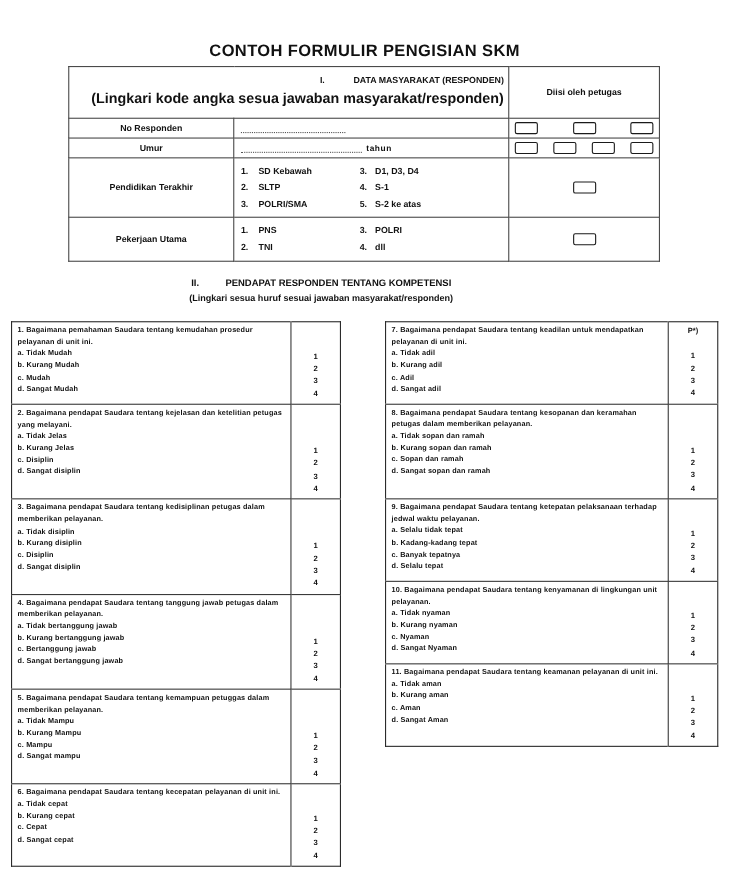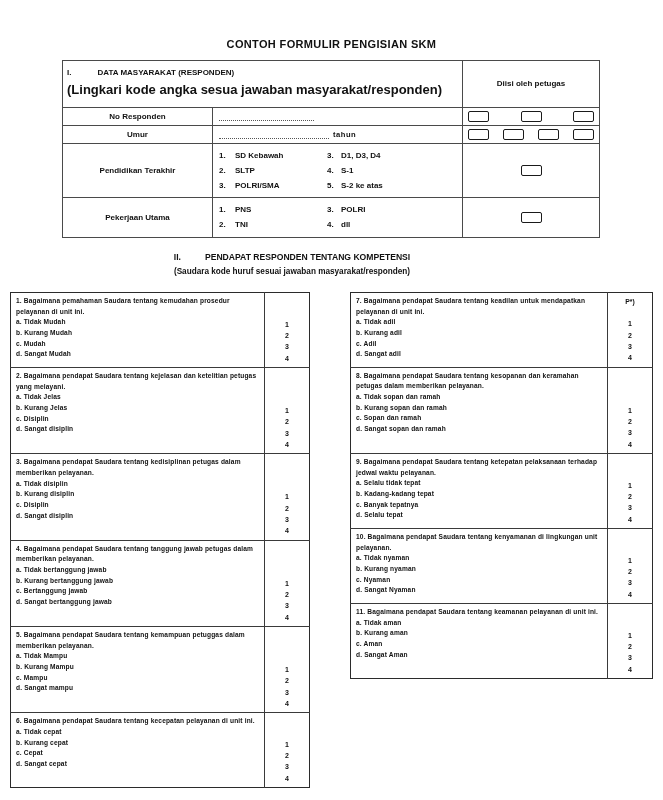--- a/index.html
+++ b/index.html
@@ -16,21 +16,21 @@
     overflow: hidden;
   }
 
   
   .doc-title {
     position: absolute;
     left: 0;
     top: 38px;
     width: 663px;
     text-align: center;
-    font-size: 11px;
+    font-size: 15px;
     font-weight: bold;
     letter-spacing: 0.35px;
   }
 
   
   .sec1 {
     position: absolute;
     left: 62px;
     top: 60px;
     width: 537px;
@@ -39,21 +39,21 @@
     table-layout: fixed;
   }
   .sec1 td {
     border: 1.1px solid #4a4a4a;
     padding: 14px;
     vertical-align: middle;
     font-size: 8px;
     font-weight: bold;
   }
   .sec1-head-main {
-    text-align: left;
+    text-align: right;
     padding: 5px 4px 6px 4px !important;
     line-height: 1.65;
   }
   .sec1-head-main .l1 .rn { margin-right: 26px; }
   .sec1-head-main .l2 { font-size: 13px; }
   .sec1-head-petugas {
     text-align: center;
     font-size: 8px;
     font-weight: bold;
   }
@@ -253,21 +253,21 @@
           </div>
         </td>
       </tr>
     </tbody>
 </table>
 
 <div class="sec2-head">
   <div class="l1">
     <span class="rn2">II.</span><span>PENDAPAT RESPONDEN TENTANG KOMPETENSI</span>
   </div>
-  <div class="sub">(Saudara kode huruf sesuai jawaban masyarakat/responden)</div>
+  <div class="sub">(Lingkari sesua huruf sesuai jawaban masyarakat/responden)</div>
 </div>
 
 <table class="qtable" id="qtable-left">
   <tbody id="qleft-body">
       <tr>
         <td class="q-body">
           <div class="q-stem">1. Bagaimana pemahaman Saudara tentang kemudahan prosedur pelayanan di unit ini.</div>
           <div class="q-opt">a. Tidak Mudah</div>
           <div class="q-opt">b. Kurang Mudah</div>
           <div class="q-opt">c. Mudah</div>

